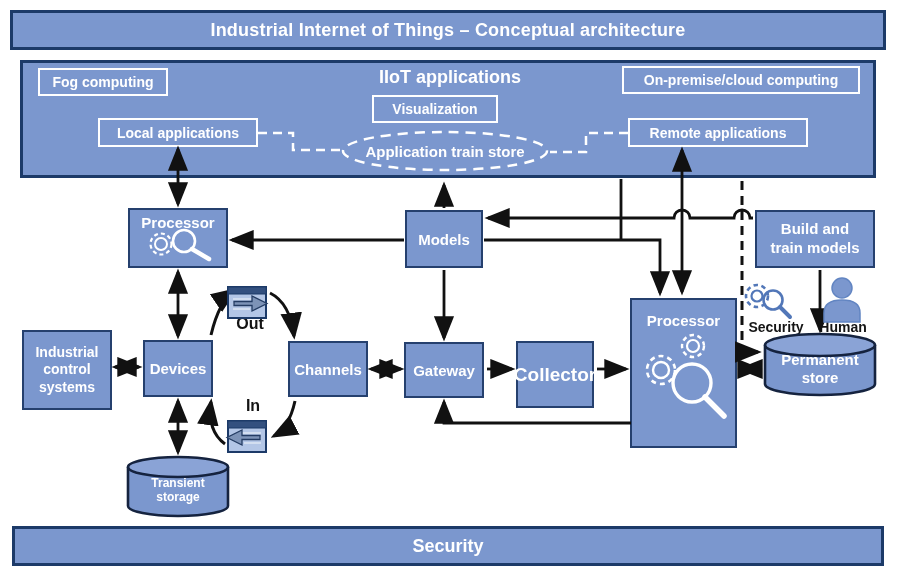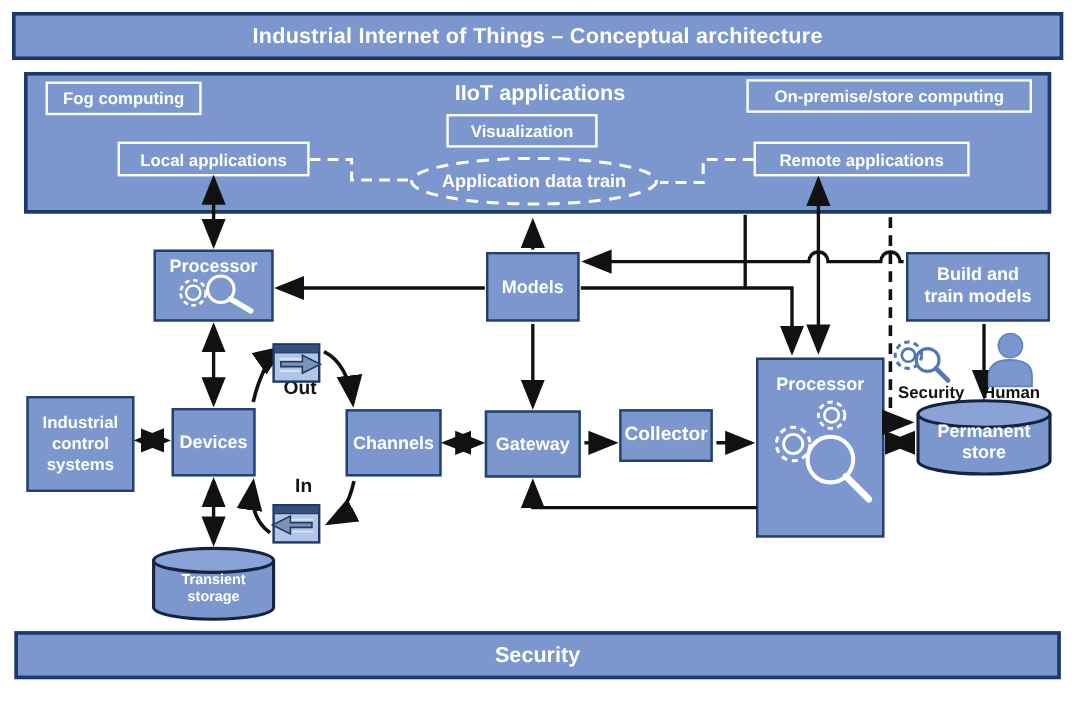--- a/index.html
+++ b/index.html
@@ -31,21 +31,21 @@
   .lbl-ads{left:350px;top:139px;width:190px;height:24px;font-size:15px;}
 
   
   .n-proc1{left:128px;top:208px;width:100px;height:60px;font-size:15px;align-items:flex-start;padding-top:4px;}
   .n-models{left:405px;top:210px;width:78px;height:58px;font-size:15px;}
   .n-build{left:755px;top:210px;width:120px;height:58px;font-size:15px;padding:12px 12px;line-height:1.25;}
   .n-ics{left:22px;top:330px;width:90px;height:80px;font-size:14px;line-height:1.25;}
   .n-devices{left:143px;top:340px;width:70px;height:57px;font-size:15px;}
   .n-channels{left:288px;top:341px;width:80px;height:56px;font-size:15px;}
   .n-gateway{left:404px;top:342px;width:80px;height:56px;font-size:15px;}
-  .n-collector{left:516px;top:341px;width:78px;height:44px;font-size:16px;}
+  .n-collector{left:516px;top:341px;width:78px;height:67px;font-size:19px;}
   .n-proc2{left:630px;top:298px;width:107px;height:150px;font-size:15px;align-items:flex-start;padding-top:12px;}
 
   
   .lbl-perm{left:768px;top:349px;width:104px;height:40px;font-size:15px;line-height:1.2;}
   .lbl-trans{left:130px;top:470px;width:96px;height:40px;font-size:12px;line-height:1.2;}
 
   
   .lbl-out{left:228px;top:314px;width:44px;height:20px;font-size:16px;}
   .lbl-in{left:236px;top:396px;width:34px;height:20px;font-size:16px;}
   .lbl-machine{left:744px;top:318px;width:64px;height:18px;font-size:14px;}
@@ -59,25 +59,25 @@
 
 <div id="canvas">
 
   <div class="abs flexc blue navy3 wtxt banner-top node">
     <span>Industrial Internet of Things – Conceptual architecture</span>
   </div>
 
   <div class="abs blue navy3 iiot node"></div>
   <div class="abs flexc wtxt iiot-title node">IIoT applications</div>
   <div class="abs flexc whiteb wtxt b-fog node">Fog computing</div>
-  <div class="abs flexc whiteb wtxt b-onprem node">On-premise/store computing</div>
+  <div class="abs flexc whiteb wtxt b-onprem node">On-premise/cloud computing</div>
   <div class="abs flexc whiteb wtxt b-viz node">Visualization</div>
   <div class="abs flexc whiteb wtxt b-local node">Local applications</div>
   <div class="abs flexc whiteb wtxt b-remote node">Remote applications</div>
-  <div class="abs flexc wtxt lbl-ads node">Application data train</div>
+  <div class="abs flexc wtxt lbl-ads node">Application train store</div>
 
   <div class="abs flexc blue navy2 wtxt n-proc1 node">
     <span>Processor</span>
   </div>
   <div class="abs flexc blue navy2 wtxt n-models node">Models</div>
   <div class="abs flexc blue navy2 wtxt n-build node">Build and train models</div>
   <div class="abs flexc blue navy2 wtxt n-ics node">Industrial control systems</div>
   <div class="abs flexc blue navy2 wtxt n-devices node">Devices</div>
   <div class="abs flexc blue navy2 wtxt n-channels node">Channels</div>
   <div class="abs flexc blue navy2 wtxt n-gateway node">Gateway</div>

